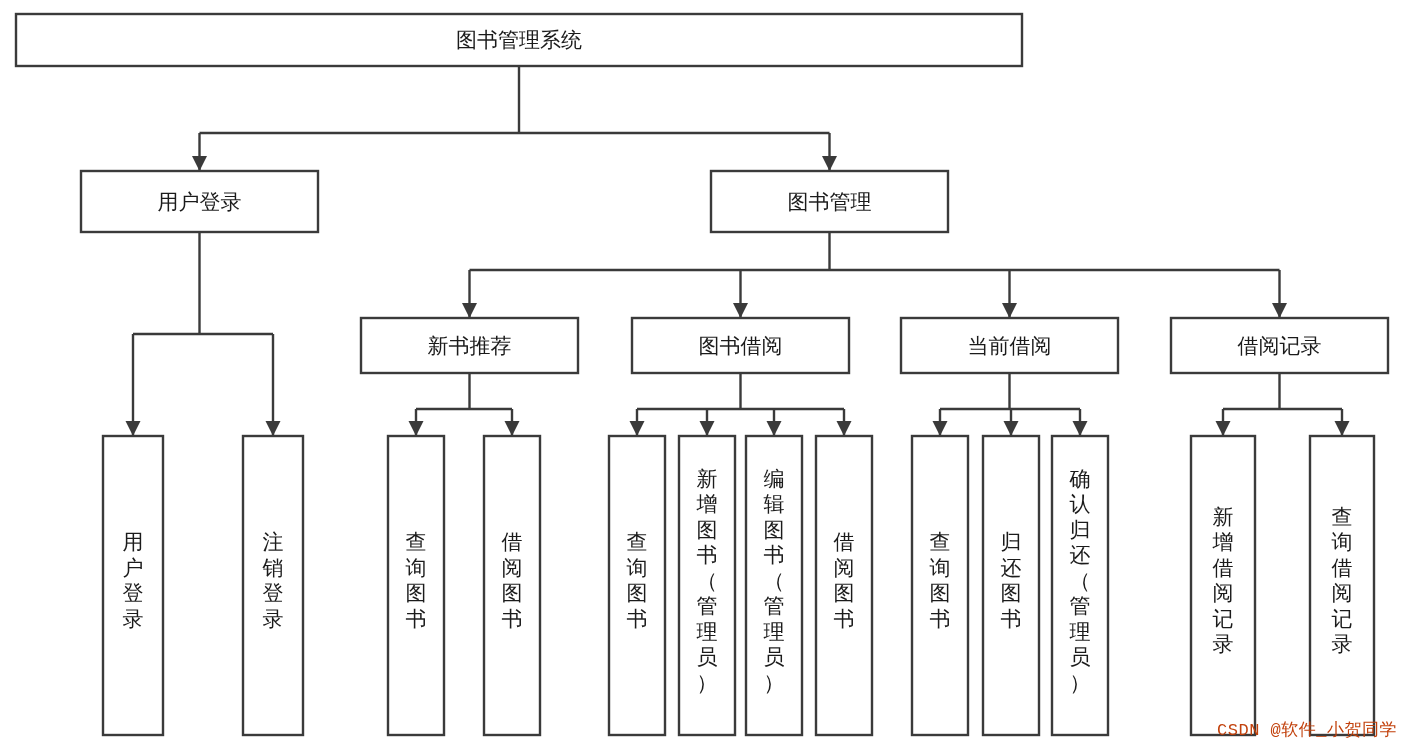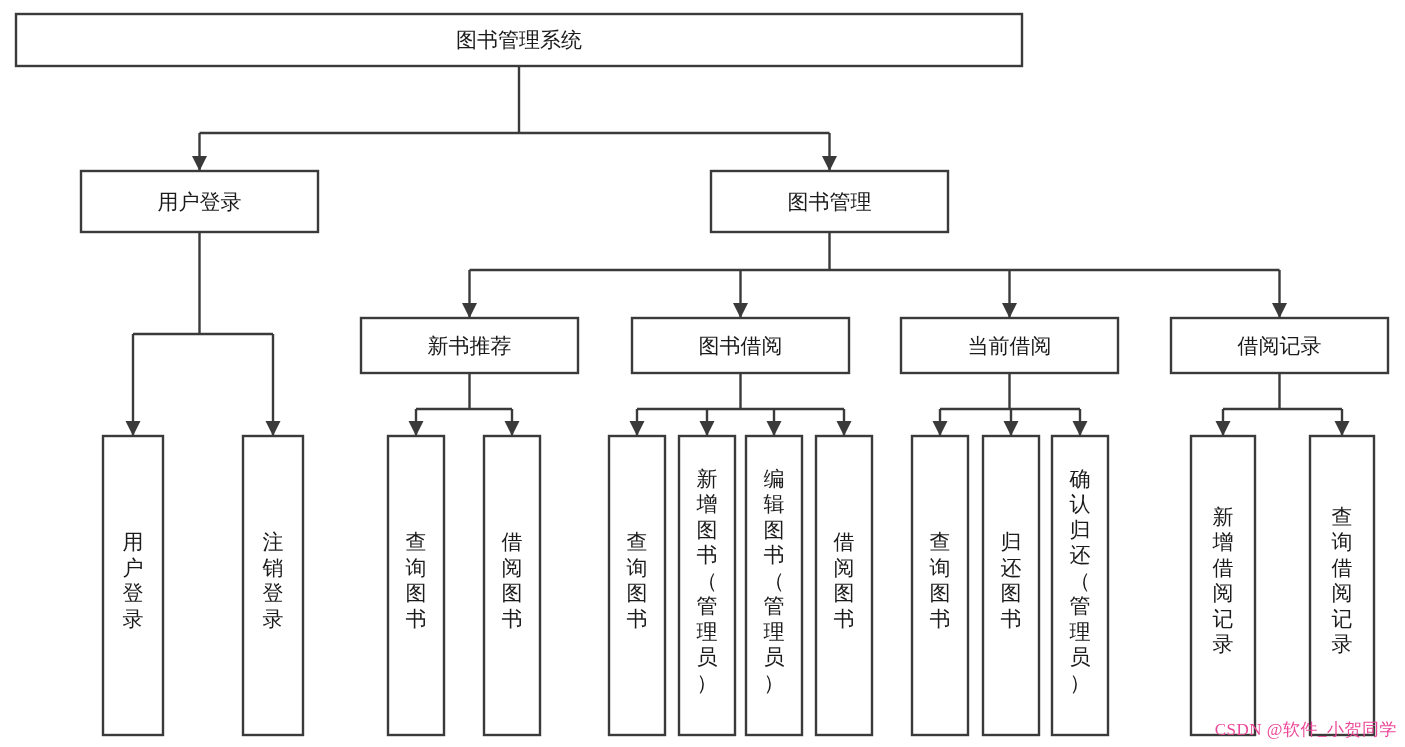--- a/index.html
+++ b/index.html
@@ -48,23 +48,23 @@
     stroke-width: 2.4;
     fill: none;
   }
   .arrow-head {
     fill: #3a3a3a;
   }
   .watermark {
     position: absolute;
     right: 8px;
     bottom: 6px;
-    font-family: Liberation Serif, serif;
+    font-family: Liberation Mono, monospace;
     font-size: 17px;
-    color: #ec4899;
+    color: #c2410c;
     letter-spacing: 0.5px;
     white-space: nowrap;
     user-select: none;
   }
 </style>
 </head>
 <body>
 
 <div id="diagram-root">
   <svg class="flow" viewBox="0 0 1405 747">

